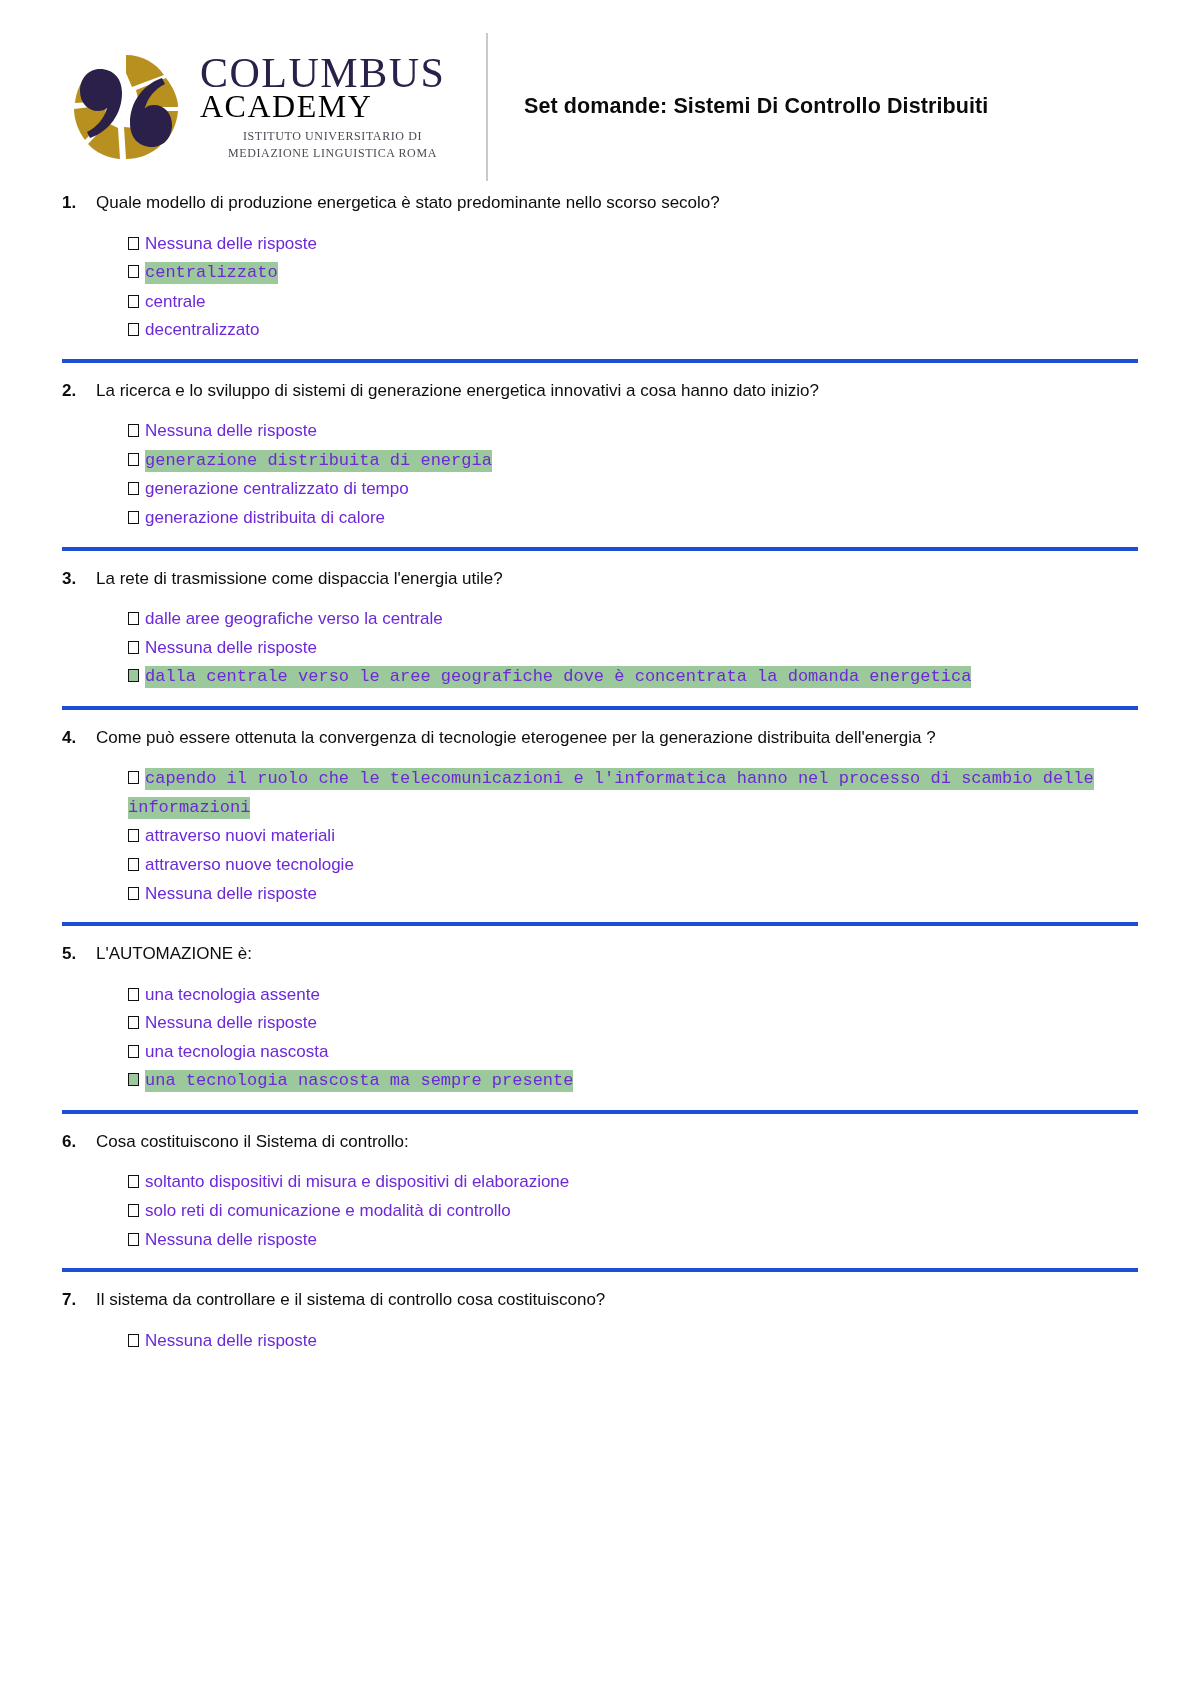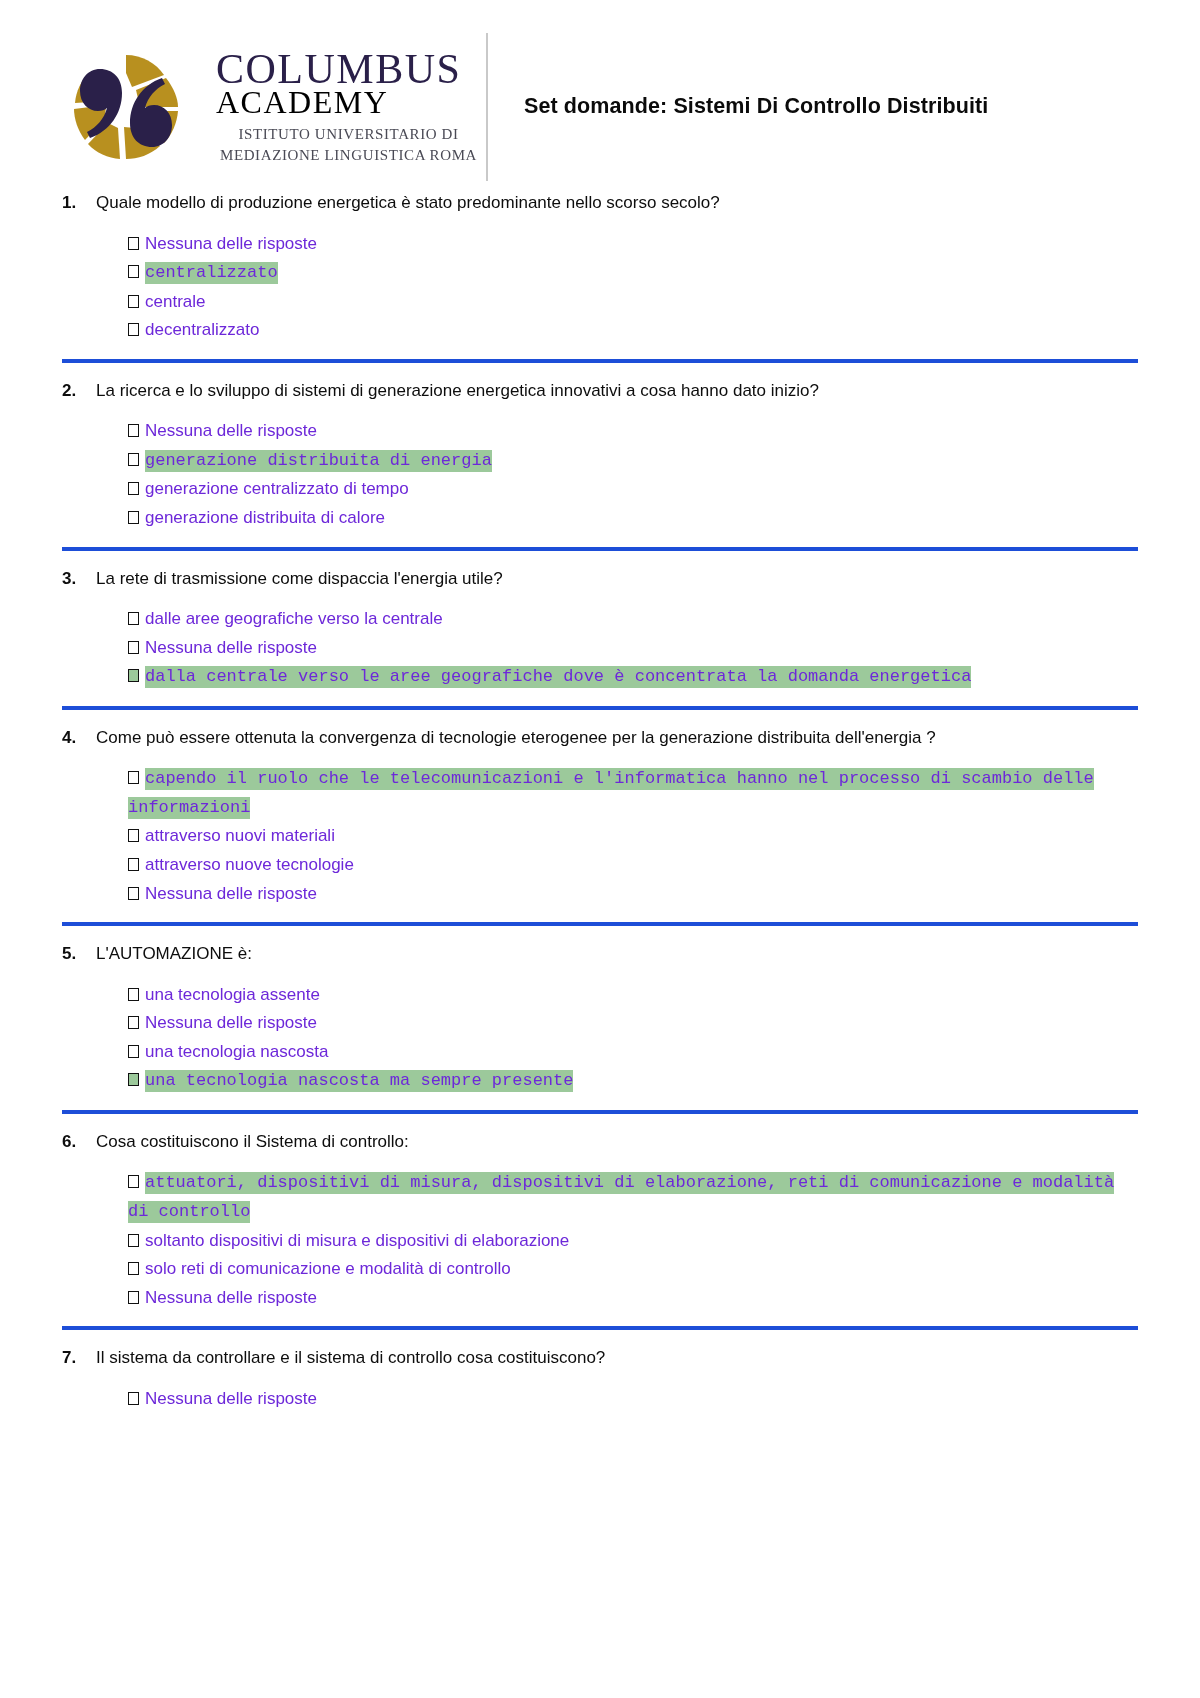--- a/index.html
+++ b/index.html
@@ -37,42 +37,42 @@
     height: 140px;
   }
   .logo-mark {
     width: 128px;
     height: 128px;
     position: relative;
     flex: 0 0 128px;
   }
   .logo-mark svg { display: block; }
   .logo-words {
-    margin-left: 20px;
+    margin-left: 4px;
     padding-left: 6px;
   }
   .logo-line1 {
     font-family: "Liberation Serif", serif;
     font-size: 42px;
     letter-spacing: 1.5px;
     color: #2a2049;
     line-height: 1;
     font-weight: normal;
   }
   .logo-line2 {
     font-family: "Liberation Serif", serif;
     font-size: 32px;
     letter-spacing: 1.5px;
     color: #000000;
     line-height: 1.0;
     margin-top: -4px;
   }
   .logo-sub {
     font-family: "Liberation Serif", serif;
-    font-size: 15px;
+    font-size: 12px;
     letter-spacing: 0.6px;
     color: #4a4a55;
     line-height: 1.35;
     text-align: center;
     margin-top: 6px;
     width: 265px;
   }
   .header-divider {
     width: 2px;
     background: #c9c9c9;
@@ -232,21 +232,20 @@
         <div class="options">
           <div class="option"><span class="cb"></span><span class="opt-text">una tecnologia assente</span></div>
           <div class="option"><span class="cb"></span><span class="opt-text">Nessuna delle risposte</span></div>
           <div class="option"><span class="cb"></span><span class="opt-text">una tecnologia nascosta</span></div>
           <div class="option"><span class="cb hl"></span><span class="opt-text hl">una tecnologia nascosta ma sempre presente</span></div>
         </div>
       </div>
       <div class="question-block sep">
         <div class="q-row"><span class="q-num">6.</span><span class="q-text">Cosa costituiscono il Sistema di controllo:</span></div>
         <div class="options">
-          <div class="option"><span class="cb"></span><span class="opt-text hl">attuatori, dispositivi di misura, dispositivi di elaborazione, reti di comunicazione e modalità di controllo</span></div>
           <div class="option"><span class="cb"></span><span class="opt-text">soltanto dispositivi di misura e dispositivi di elaborazione</span></div>
           <div class="option"><span class="cb"></span><span class="opt-text">solo reti di comunicazione e modalità di controllo</span></div>
           <div class="option"><span class="cb"></span><span class="opt-text">Nessuna delle risposte</span></div>
         </div>
       </div>
       <div class="question-block sep">
         <div class="q-row"><span class="q-num">7.</span><span class="q-text">Il sistema da controllare e il sistema di controllo cosa costituiscono?</span></div>
         <div class="options">
           <div class="option"><span class="cb"></span><span class="opt-text">Nessuna delle risposte</span></div>
         </div>

